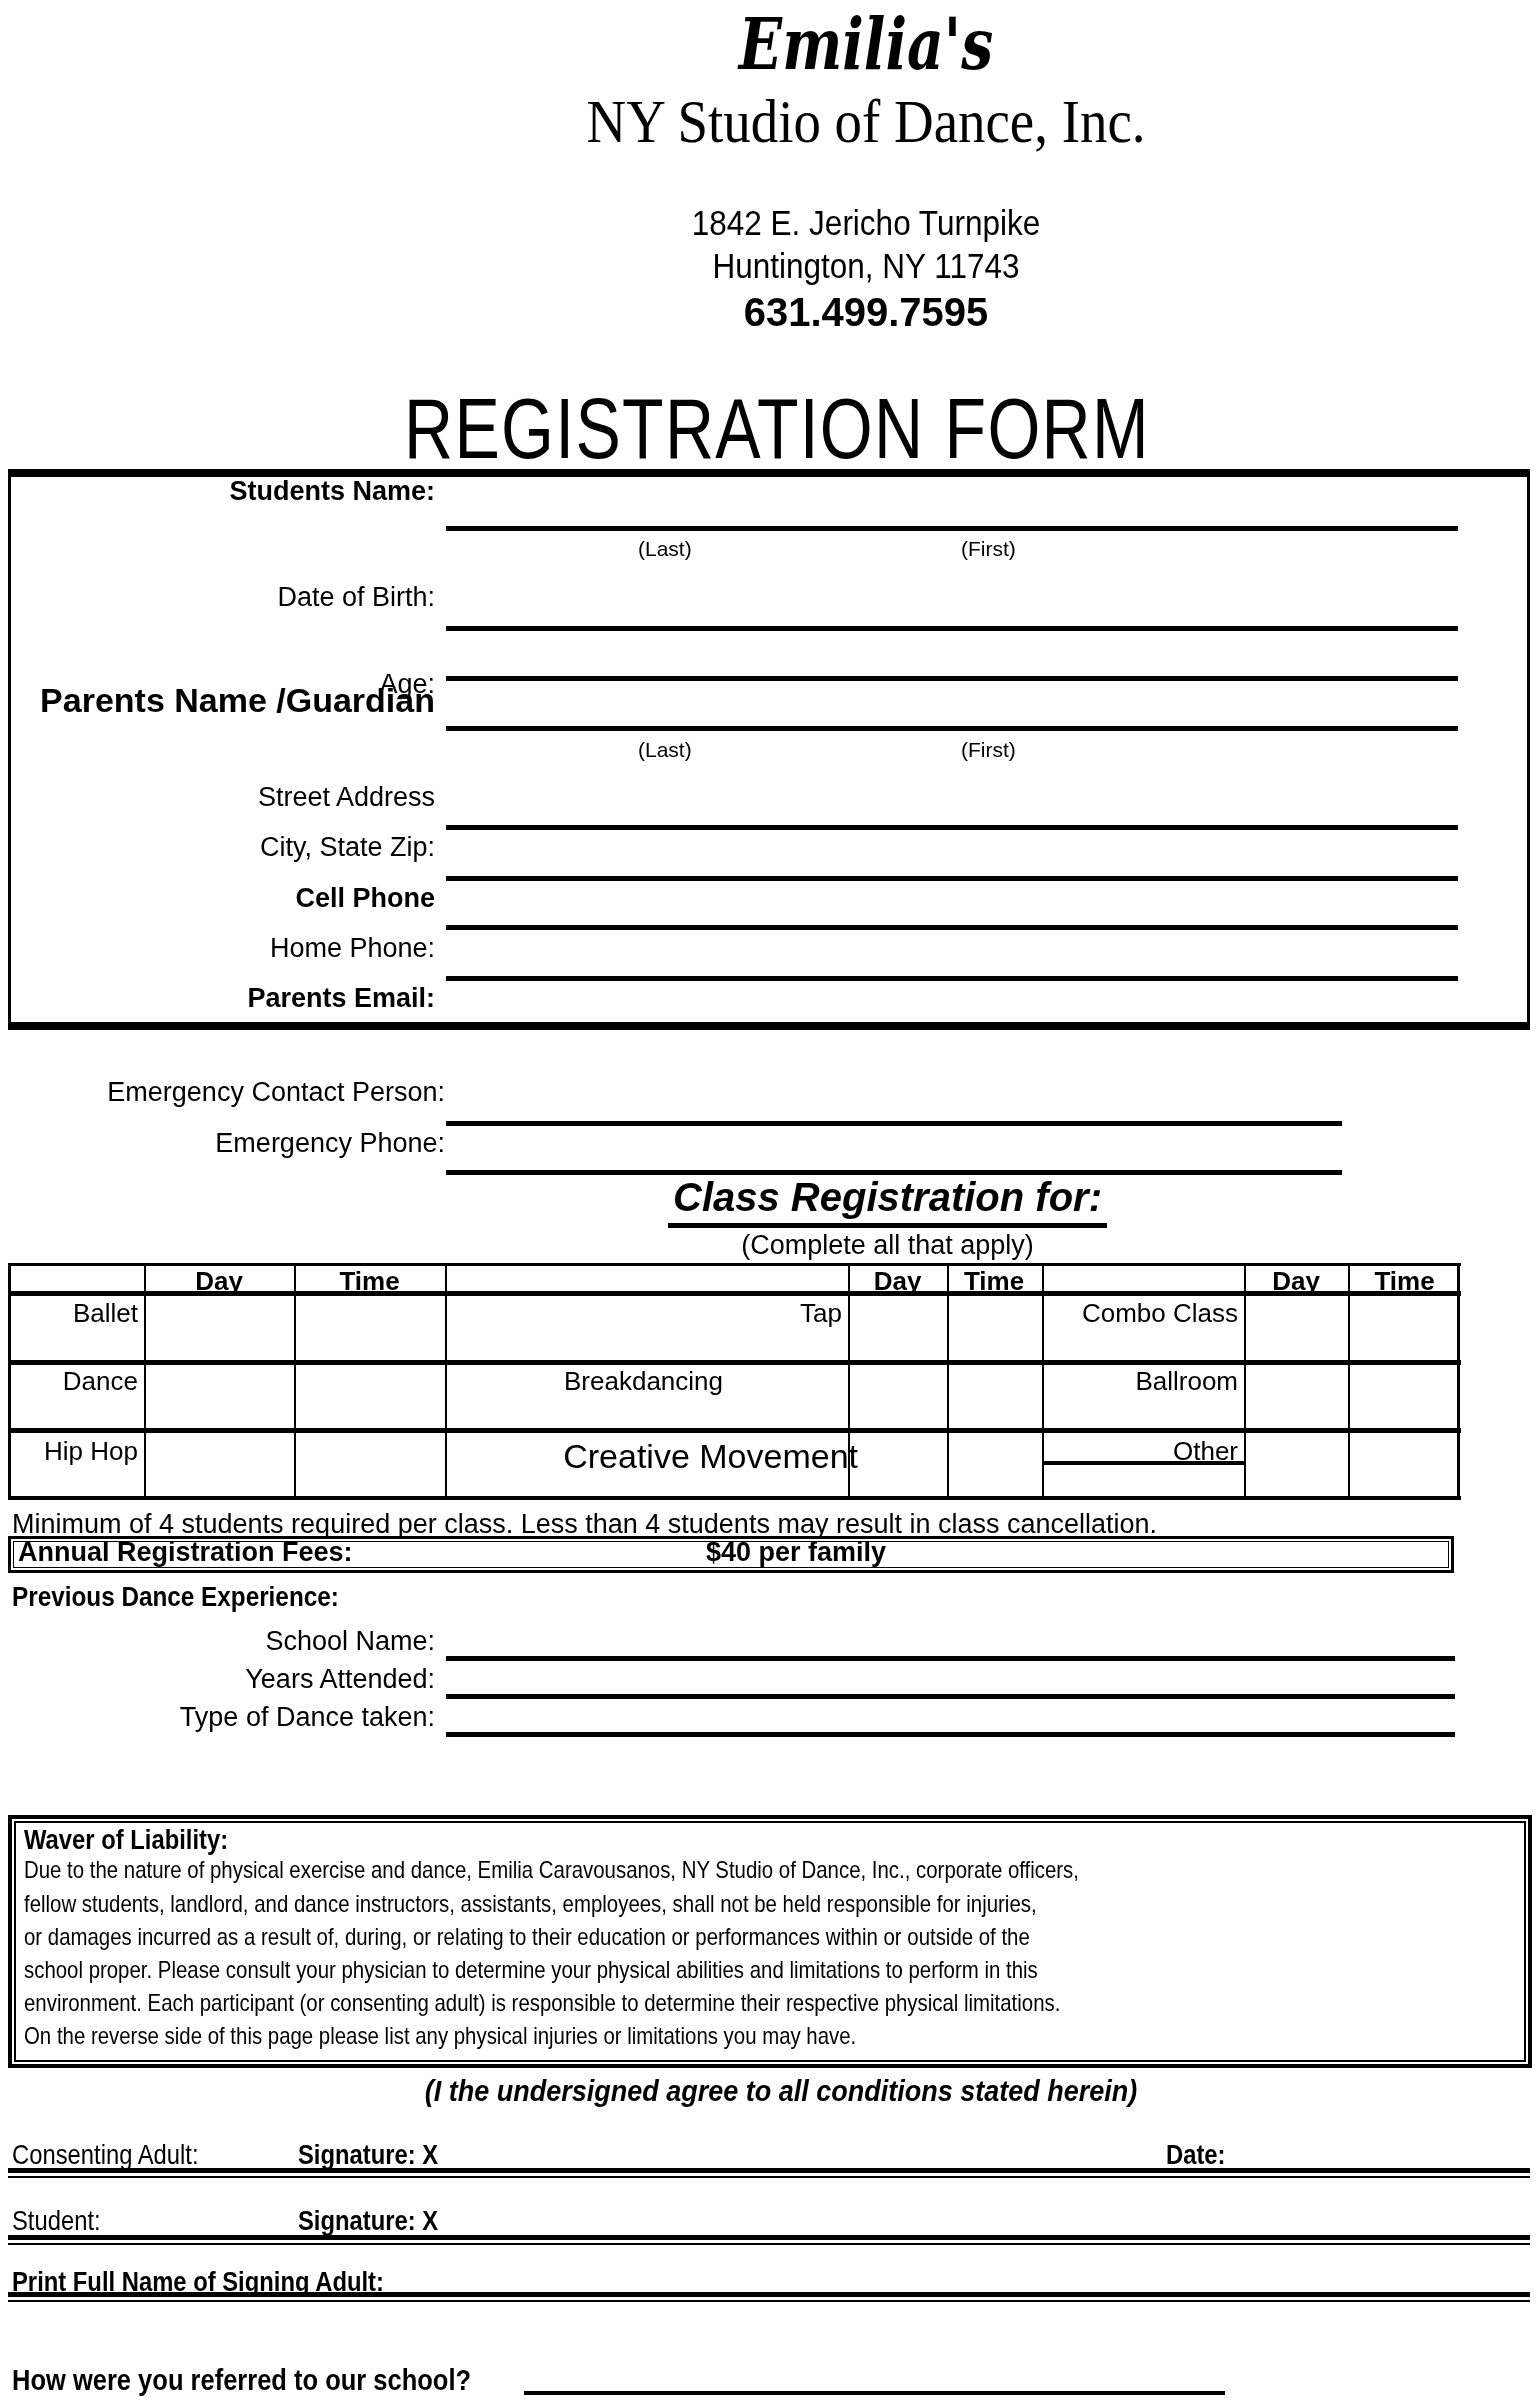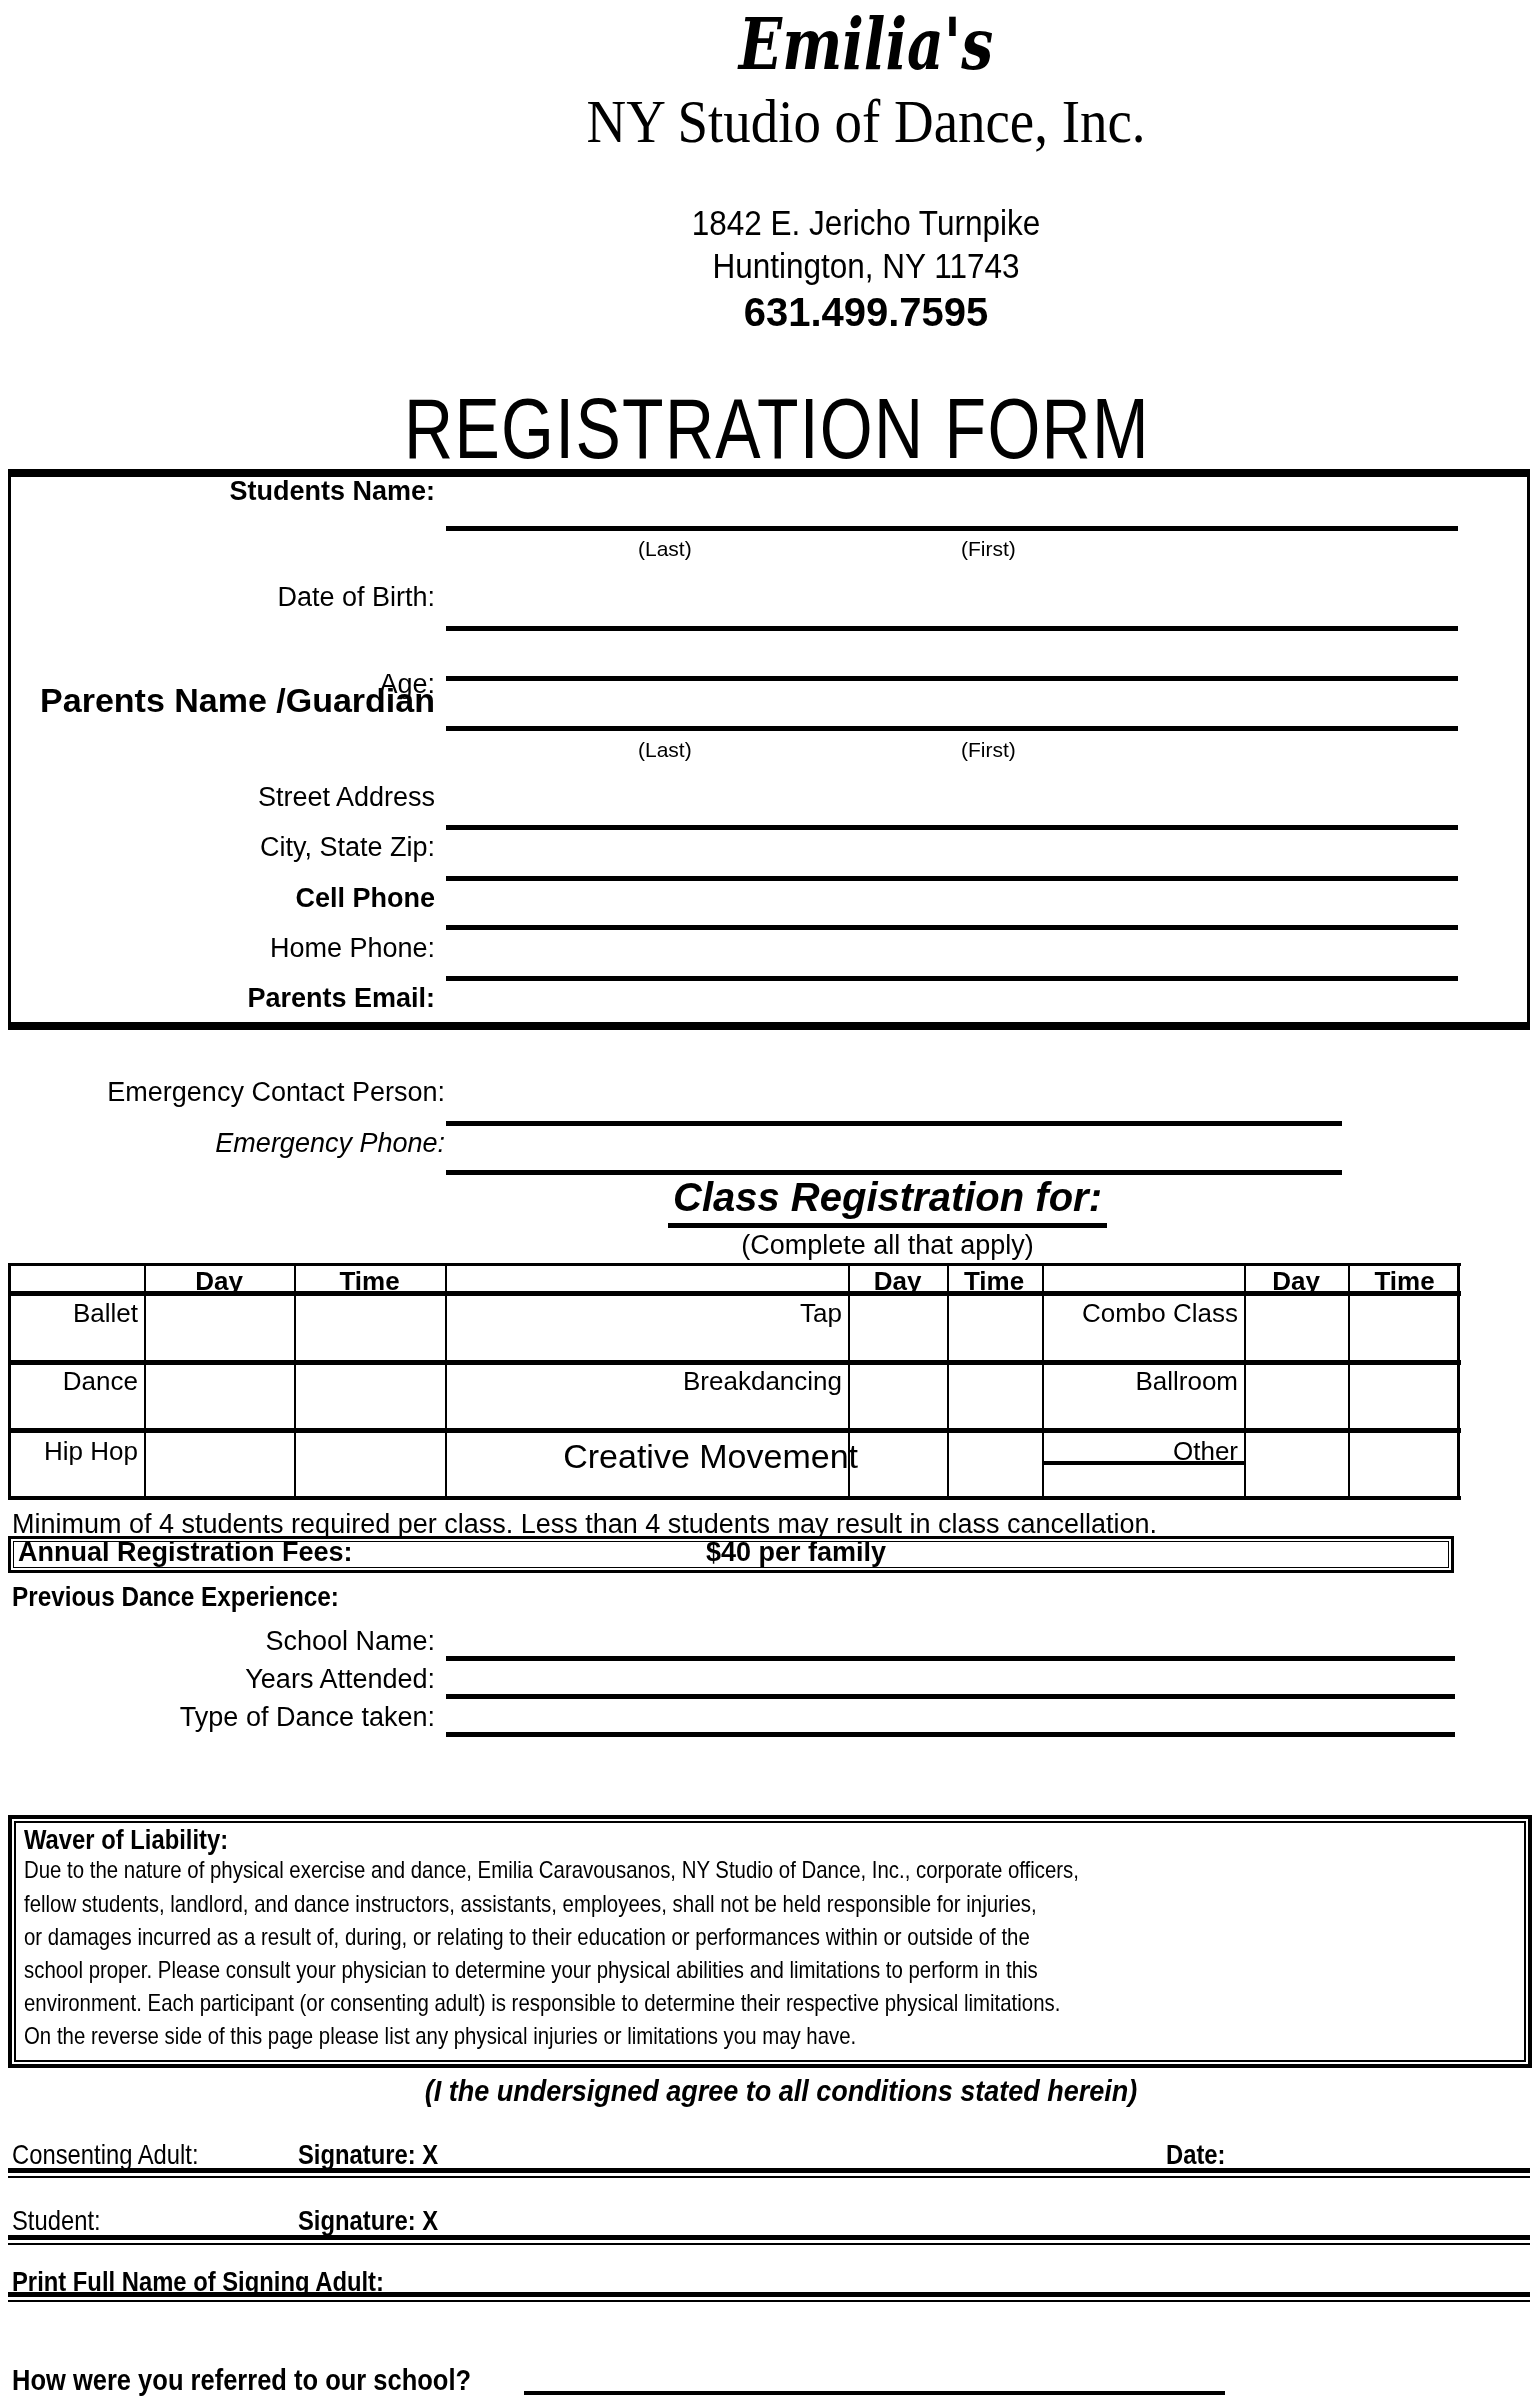--- a/index.html
+++ b/index.html
@@ -59,21 +59,21 @@
   <div class="t r b" style="left:0;top:883px;width:435px;font-size:27px;">Cell Phone</div>
   <div class="ln" style="left:446px;top:925px;width:1012px;"></div>
 
   <div class="t r" style="left:0;top:933px;width:435px;font-size:27px;">Home Phone:</div>
   <div class="ln" style="left:446px;top:976px;width:1012px;"></div>
 
   <div class="t r b" style="left:0;top:983px;width:435px;font-size:27px;">Parents Email:</div>
 
   <div class="t r" style="left:0;top:1077px;width:445px;font-size:27px;">Emergency Contact Person:</div>
   <div class="ln" style="left:446px;top:1121px;width:896px;"></div>
-  <div class="t r" style="left:0;top:1128px;width:445px;font-size:27px;font-style:italic;">Emergency Phone:</div>
+  <div class="t r" style="left:0;top:1128px;width:445px;font-size:27px;">Emergency Phone:</div>
   <div class="ln" style="left:446px;top:1170px;width:896px;"></div>
 
   <div class="t c b i" style="left:0;top:1174px;width:1775px;font-size:40px;line-height:47px;">
     <span style="display:inline-block;border-bottom:5.6px solid #000;padding:0 4.8px 1.6px;">Class Registration for:</span>
   </div>
   <div class="t c" style="left:0;top:1230px;width:1775px;font-size:27px;">(Complete all that apply)</div>
 
   <div class="gl" style="left:8px;top:1263px;width:1453px;height:3.2px;"></div>
   <div class="gl" style="left:8px;top:1291px;width:1453px;height:4.8px;"></div>
   <div class="gl" style="left:8px;top:1360px;width:1453px;height:4.8px;"></div>
@@ -94,21 +94,21 @@
   <div class="t c b" style="left:294px;top:1266px;width:151px;font-size:26px;">Time</div>
   <div class="t c b" style="left:848px;top:1266px;width:99px;font-size:26px;">Day</div>
   <div class="t c b" style="left:947px;top:1266px;width:94px;font-size:26px;">Time</div>
   <div class="t c b" style="left:1244px;top:1266px;width:104px;font-size:26px;">Day</div>
   <div class="t c b" style="left:1348px;top:1266px;width:113px;font-size:26px;">Time</div>
 
   <div class="t r" style="left:8px;top:1298px;width:130px;font-size:26px;">Ballet</div>
   <div class="t r" style="left:445px;top:1298px;width:397px;font-size:26px;">Tap</div>
   <div class="t r" style="left:1042px;top:1298px;width:196px;font-size:26px;">Combo Class</div>
   <div class="t r" style="left:8px;top:1366px;width:130px;font-size:26px;">Dance</div>
-  <div class="t r" style="left:445px;top:1366px;width:397px;font-size:26px;">Breakdancing</div>
+  <div class="t r" style="left:445px;top:1366px;width:397px;font-size:26px;text-align:center;">Breakdancing</div>
   <div class="t r" style="left:1042px;top:1366px;width:196px;font-size:26px;">Ballroom</div>
   <div class="t r" style="left:8px;top:1436px;width:130px;font-size:26px;">Hip Hop</div>
   <div class="t r" style="left:445px;top:1436px;width:397px;font-size:34px;padding-left:16px;">Creative Movement</div>
   <div class="t r" style="left:1042px;top:1436px;width:196px;font-size:26px;">Other</div>
   <div class="ln" style="left:1042px;top:1461px;width:202px;height:4px;"></div>
 
   <div class="cell" style="left:144px;top:1295px;width:150px;height:64px;"></div>
   <div class="cell" style="left:294px;top:1295px;width:151px;height:64px;"></div>
   <div class="cell" style="left:848px;top:1295px;width:99px;height:64px;"></div>
   <div class="cell" style="left:947px;top:1295px;width:94px;height:64px;"></div>

